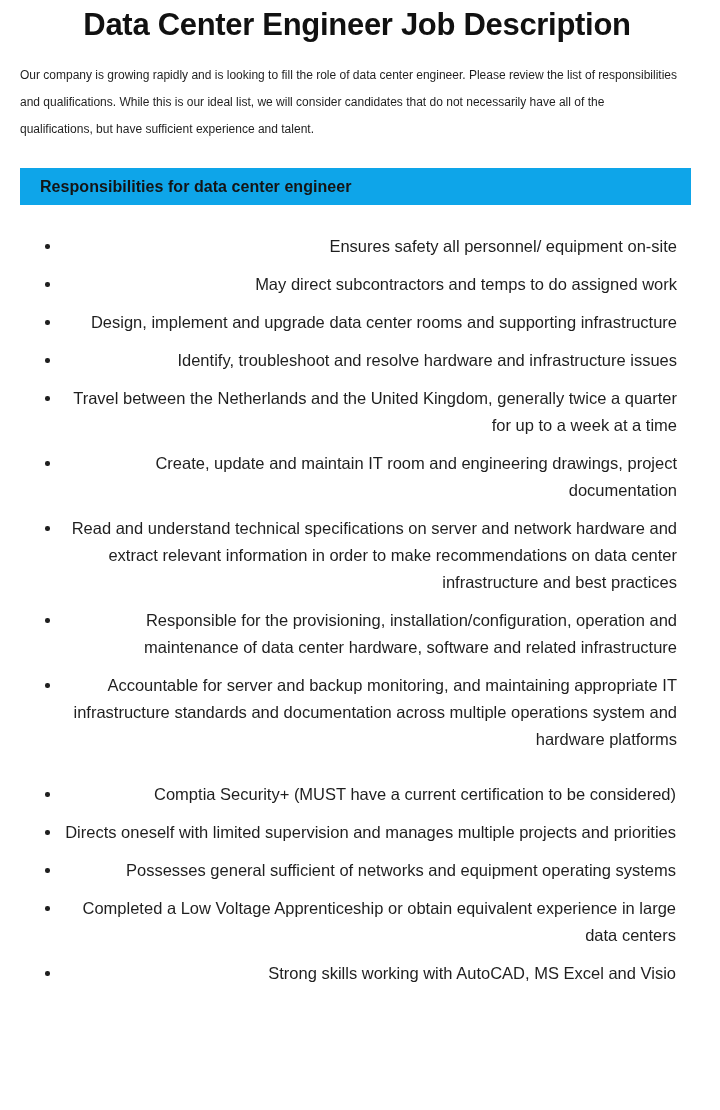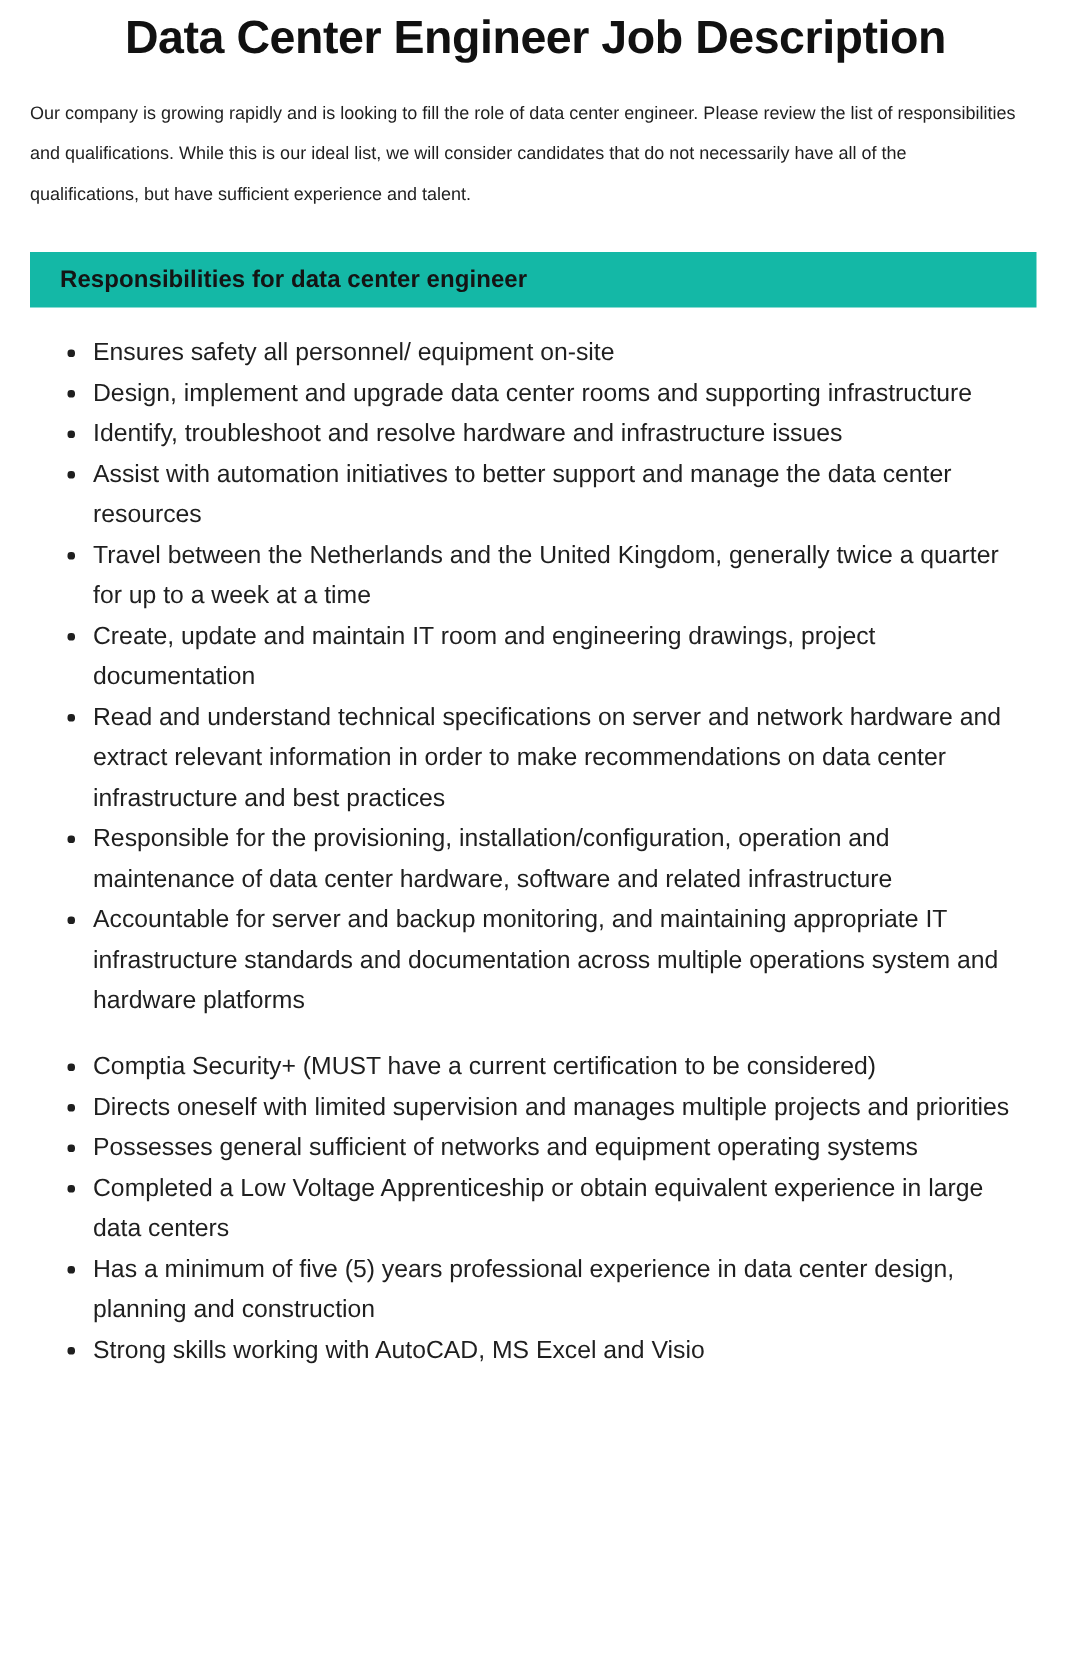--- a/index.html
+++ b/index.html
@@ -46,21 +46,21 @@
     line-height: 27px;
     color: #1f1f1f;
     margin: 0;
     padding: 18px 36px 0 20px;
     text-align: left;
     font-weight: 400;
   }
 
   
   .section-band {
-    background: #14b8a6;
+    background: #0ea5e9;
     margin: 25px 23px 0 20px;
     padding: 9px 0 9px 20px;
     height: 37px;
     display: flex;
     align-items: center;
   }
 
   .section-band-title {
     font-size: 16px;
     font-weight: 700;
@@ -83,22 +83,23 @@
   .bullet-list.qualifications {
     padding: 17px 38px 0 45px;
   }
 
   .bullet-item {
     position: relative;
     padding-left: 17px;
     font-size: 16.5px;
     line-height: 27px;
     color: #1f1f1f;
-    margin: 0 0 0 0;
+    margin: 11px 0 0 0;
     font-weight: 400;
+    text-align: right;
   }
 
   .bullet-item::before {
     content: "";
     position: absolute;
     left: 0px;
     top: 11px;
     width: 4.5px;
     height: 4.5px;
     border-radius: 50%;
@@ -117,34 +118,33 @@
   <h1 class="doc-title">Data Center Engineer Job Description</h1>
 
   <p class="intro">Our company is growing rapidly and is looking to fill the role of data center engineer. Please review the list of responsibilities and qualifications. While this is our ideal list, we will consider candidates that do not necessarily have all of the qualifications, but have sufficient experience and talent.</p>
 
   <div class="section-band">
     <span class="section-band-title">Responsibilities for data center engineer</span>
   </div>
 
   <ul class="bullet-list responsibilities">
       <li class="bullet-item">Ensures safety all personnel/ equipment on-site</li>
+      <li class="bullet-item">May direct subcontractors and temps to do assigned work</li>
       <li class="bullet-item">Design, implement and upgrade data center rooms and supporting infrastructure</li>
       <li class="bullet-item">Identify, troubleshoot and resolve hardware and infrastructure issues</li>
-      <li class="bullet-item">Assist with automation initiatives to better support and manage the data center resources</li>
       <li class="bullet-item">Travel between the Netherlands and the United Kingdom, generally twice a quarter for up to a week at a time</li>
       <li class="bullet-item">Create, update and maintain IT room and engineering drawings, project documentation</li>
       <li class="bullet-item">Read and understand technical specifications on server and network hardware and extract relevant information in order to make recommendations on data center infrastructure and best practices</li>
       <li class="bullet-item">Responsible for the provisioning, installation/configuration, operation and maintenance of data center hardware, software and related infrastructure</li>
       <li class="bullet-item">Accountable for server and backup monitoring, and maintaining appropriate IT infrastructure standards and documentation across multiple operations system and hardware platforms</li>
     </ul>
 
 
   <ul class="bullet-list qualifications">
       <li class="bullet-item">Comptia Security+ (MUST have a current certification to be considered)</li>
       <li class="bullet-item">Directs oneself with limited supervision and manages multiple projects and priorities</li>
       <li class="bullet-item">Possesses general sufficient of networks and equipment operating systems</li>
       <li class="bullet-item">Completed a Low Voltage Apprenticeship or obtain equivalent experience in large data centers</li>
-      <li class="bullet-item">Has a minimum of five (5) years professional experience in data center design, planning and construction</li>
       <li class="bullet-item">Strong skills working with AutoCAD, MS Excel and Visio</li>
     </ul>
 
   <div class="spacer-bottom"></div>
 </div>
 
 </body></html>

